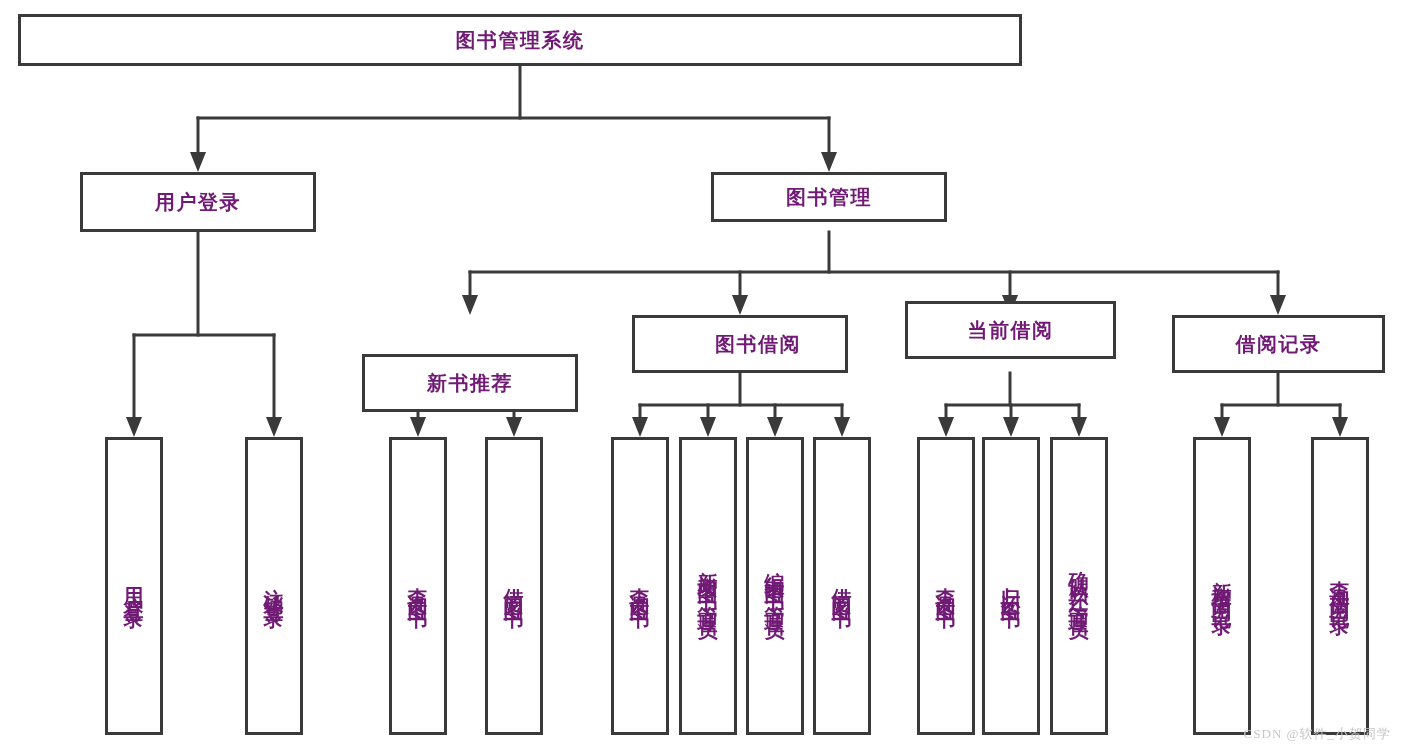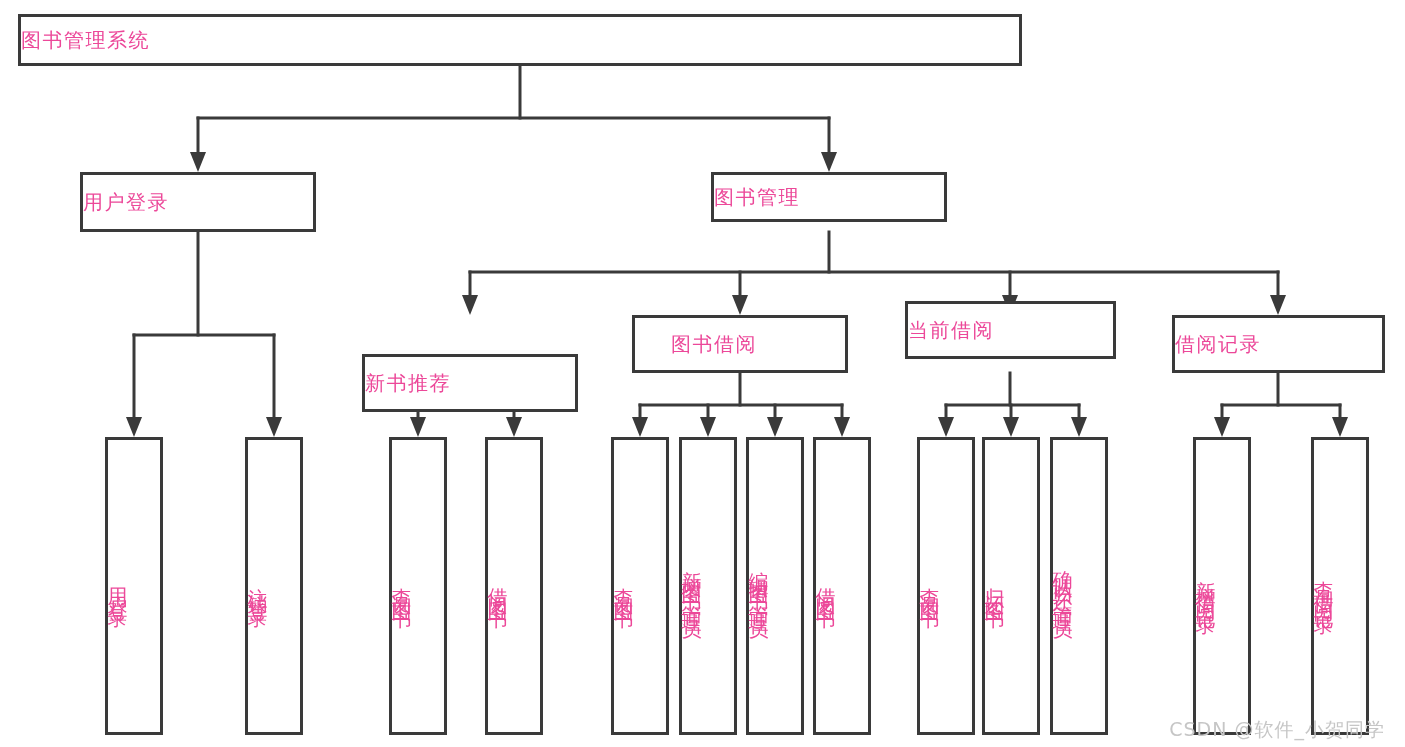--- a/index.html
+++ b/index.html
@@ -20,44 +20,46 @@
     width: 1405px; height: 747px;
     pointer-events: none;
   }
 
   .node {
     position: absolute;
     border: 3px solid #3a3a3a;
     background: #ffffff;
     display: flex;
     align-items: center;
-    justify-content: flex-start;
-    color: #ec4899;
+    justify-content: center;
+    color: #701a75;
+    font-weight: bold;
   }
   .node.h span {
     font-size: 20px;
     letter-spacing: 1.5px;
     white-space: nowrap;
   }
   .node.v span {
     writing-mode: vertical-rl;
     text-orientation: mixed;
     font-size: 20px;
     line-height: 1;
     letter-spacing: 7px;
   }
 
   .watermark {
     position: absolute;
-    right: 20px;
+    right: 14px;
     bottom: 4px;
-    font-size: 19px;
+    font-size: 13px;
     color: #c6c6c6;
     letter-spacing: 1px;
     white-space: nowrap;
+    font-family: Liberation Serif, serif;
   }
 </style>
 </head>
 <body>
 
 <div class="canvas">
   <svg id="connector-layer" xmlns="http://www.w3.org/2000/svg" width="1405" height="747" viewBox="0 0 1405 747">
       <line x1="520" y1="66" x2="520" y2="118" stroke="#3a3a3a" stroke-width="3" stroke-linecap="square"></line>
       <line x1="198" y1="118" x2="829" y2="118" stroke="#3a3a3a" stroke-width="3" stroke-linecap="square"></line>
       <line x1="198" y1="118" x2="198" y2="155" stroke="#3a3a3a" stroke-width="3" stroke-linecap="square"></line>

